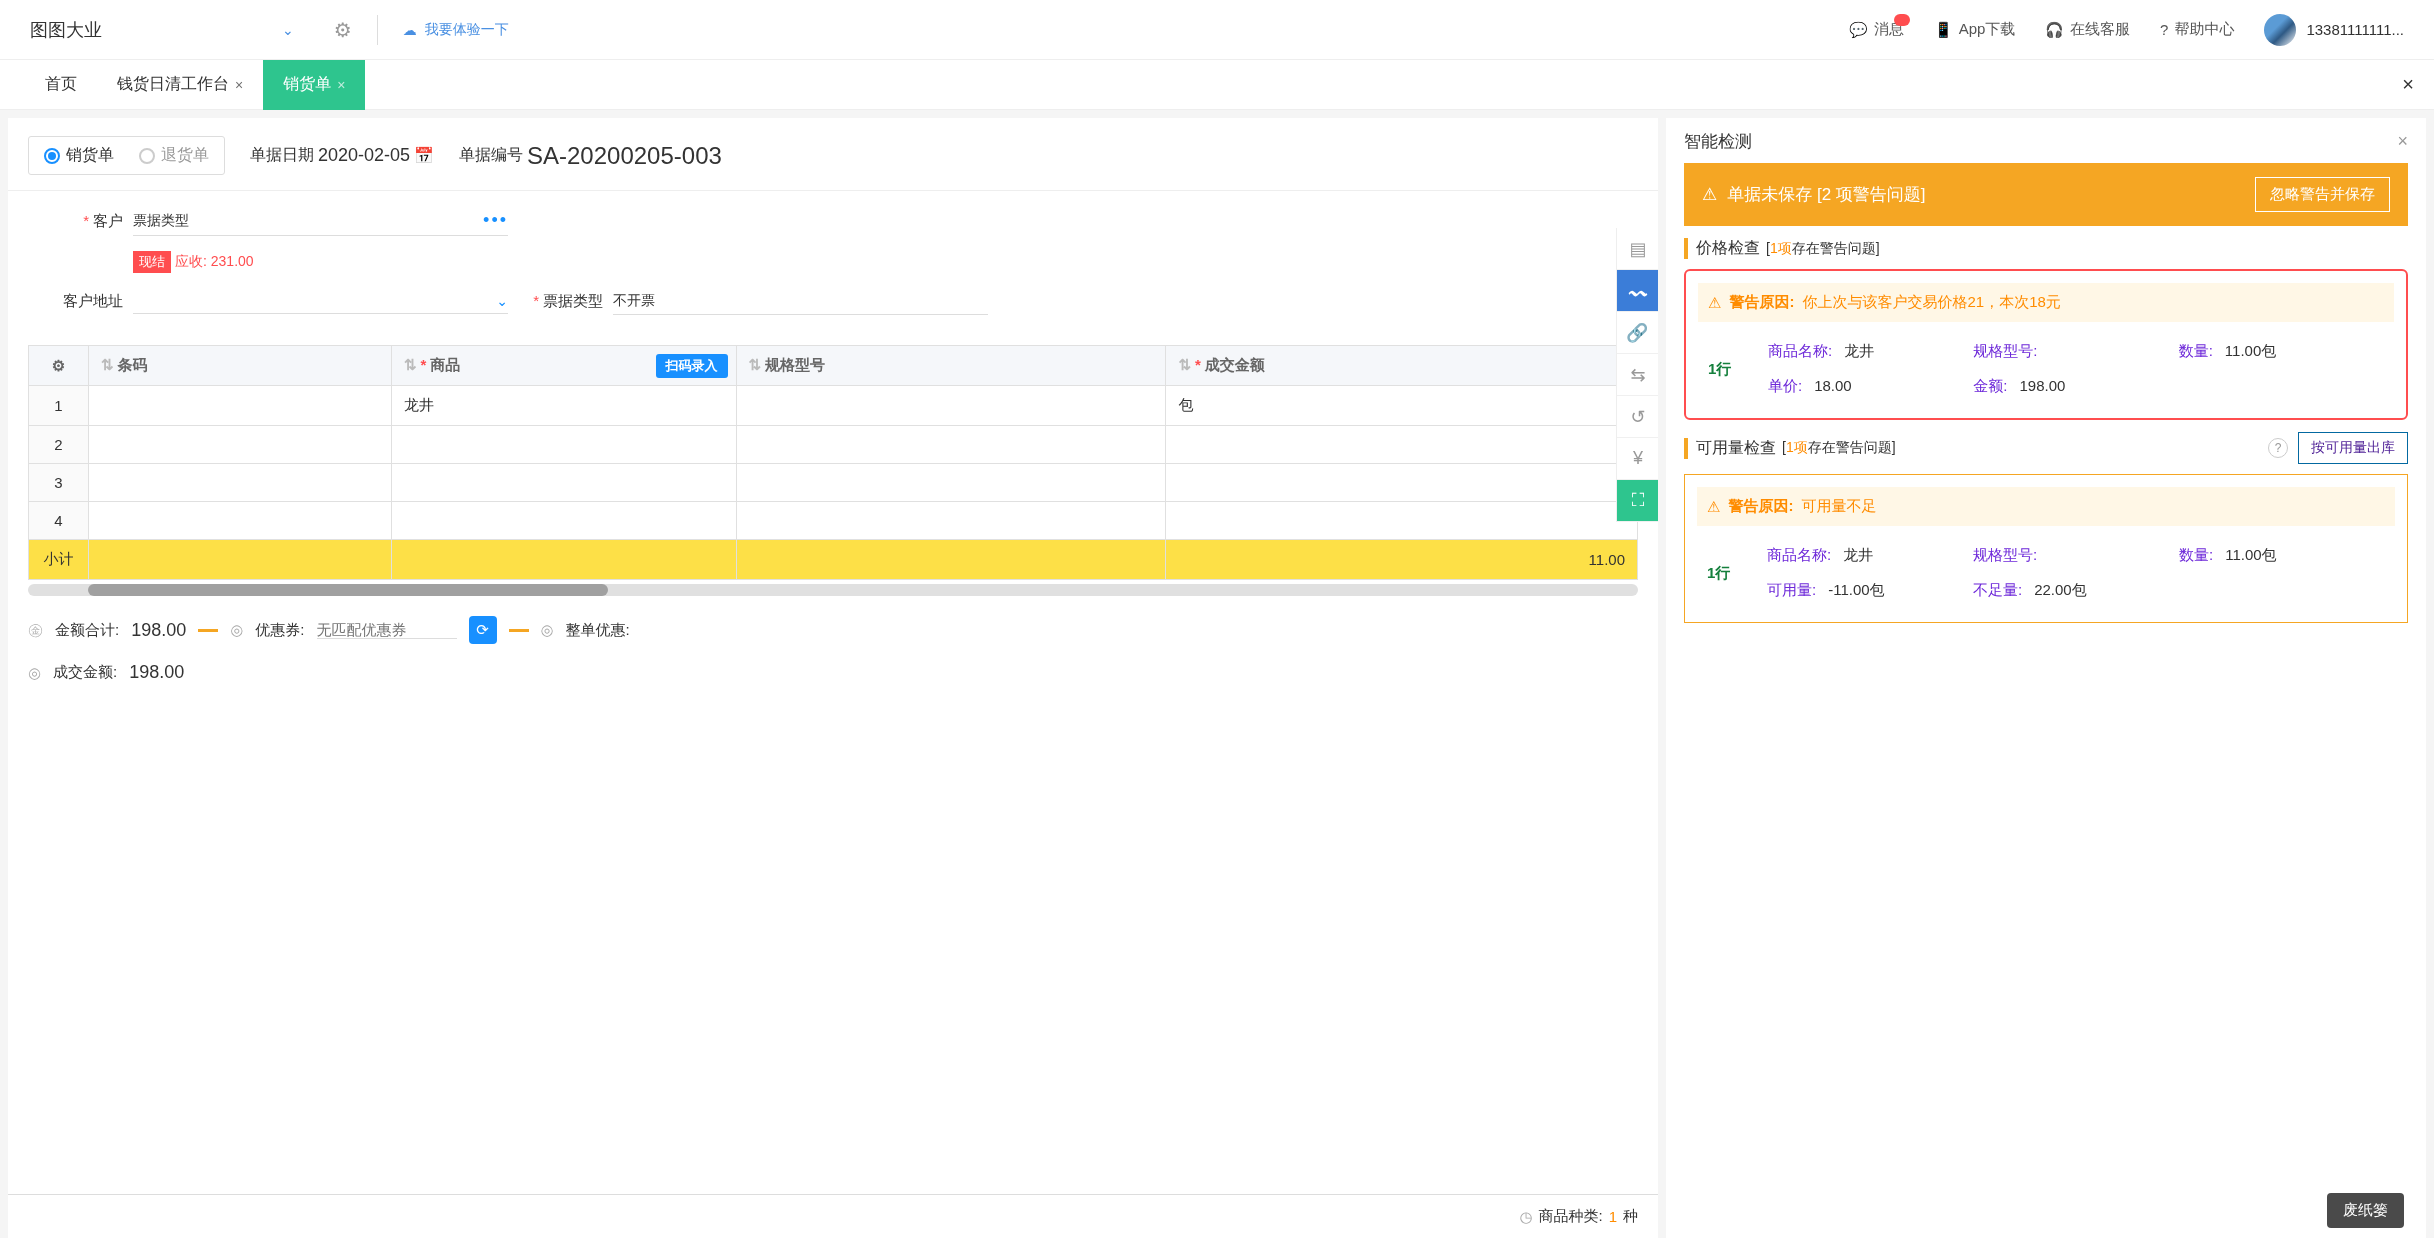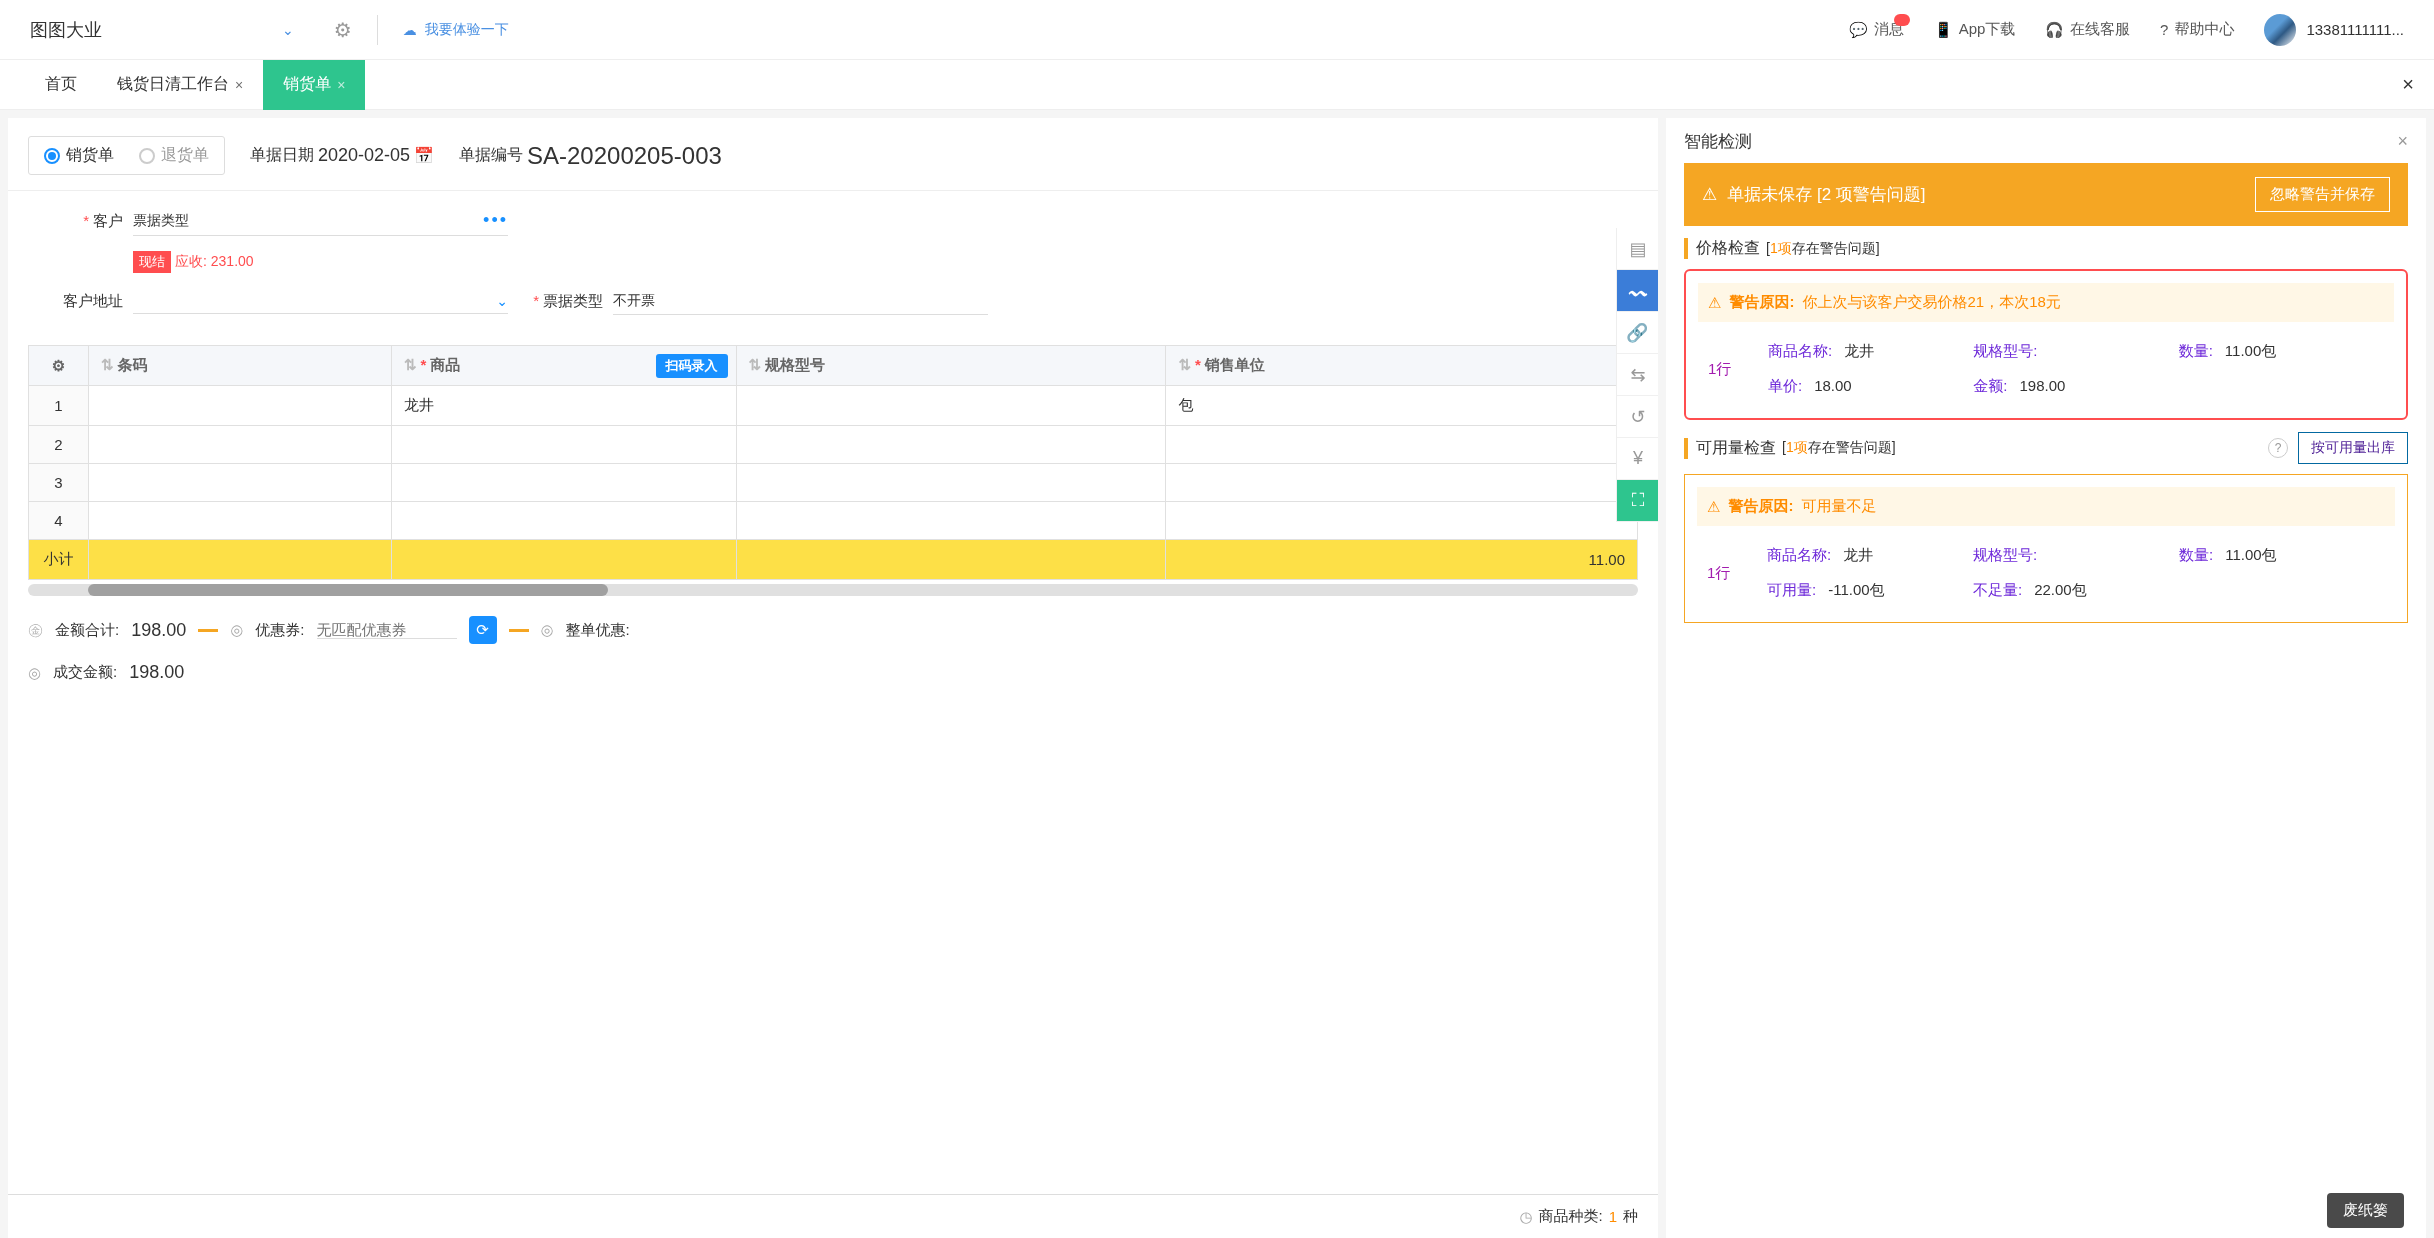--- a/index.html
+++ b/index.html
@@ -90,21 +90,21 @@
 .warn-banner { background: #f5a623; color: #fff; padding: 14px 18px; display: flex; align-items: center; justify-content: space-between; margin-bottom: 12px; }
 .warn-banner-left { display: flex; align-items: center; gap: 10px; font-size: 17px; }
 .ignore-btn { background: transparent; border: 1px solid #fff; color: #fff; padding: 7px 14px; cursor: pointer; font-size: 15px; }
 .check-section { border: 1px solid #f5a623; padding: 12px; margin-bottom: 12px; }
 .check-section.red-border { border: 2px solid #ff4d4f; border-radius: 6px; }
 .section-header { display: flex; align-items: center; gap: 6px; margin-bottom: 10px; font-size: 16px; border-left: 4px solid #f5a623; padding-left: 8px; }
 .section-header .count-text { font-size: 14px; }
 .section-header .orange { color: #ff8c00; }
 .warn-reason { background: #fff7e6; padding: 10px; color: #ff8c00; display: flex; align-items: center; gap: 8px; font-size: 15px; margin-bottom: 10px; }
 .item-detail { display: flex; padding: 10px; gap: 20px; font-size: 15px; }
-.item-row-label { width: 40px; color: #a21caf; display: flex; align-items: center; }
+.item-row-label { width: 40px; color: #15803d; display: flex; align-items: center; font-weight: bold; }
 .detail-grid { flex: 1; display: grid; grid-template-columns: 1fr 1fr 1fr; row-gap: 16px; }
 .detail-cell .dlabel { color: #6d28d9; margin-right: 12px; }
 .avail-header { display: flex; align-items: center; justify-content: space-between; margin-bottom: 10px; }
 .avail-header-left { display: flex; align-items: center; gap: 6px; border-left: 4px solid #f5a623; padding-left: 8px; font-size: 16px; }
 .help-circle { width: 20px; height: 20px; border: 1px solid #ccc; border-radius: 50%; display: inline-flex; align-items: center; justify-content: center; color: #999; font-size: 12px; margin-left: auto; margin-right: 10px; cursor: pointer; }
 .avail-btn { border: 1px solid #0369a1; color: #4c1d95; background: #fff; padding: 6px 12px; cursor: pointer; font-size: 14px; }
 
 
 .trash-btn { position: fixed; bottom: 10px; right: 30px; background: #4a4a4a; color: #fff; padding: 8px 16px; border-radius: 4px; font-size: 15px; cursor: pointer; }
 </style>
@@ -220,21 +220,21 @@
     <div class="table-wrap">
       <table>
         <thead>
           <tr>
             <th class="col-gear">⚙</th>
             <th><span class="sort">⇅</span><span>条码</span></th>
             <th><span class="sort">⇅</span><span class="req">*</span><span>商品</span>
               <span class="scan-btn">扫码录入</span>
             </th>
             <th><span class="sort">⇅</span><span>规格型号</span></th>
-            <th><span class="sort">⇅</span><span class="req">*</span><span>销售单位</span></th>
+            <th><span class="sort">⇅</span><span class="req">*</span><span>成交金额</span></th>
           </tr>
         </thead>
         <tbody>
           <tr>
               <td class="col-row">1</td>
               <td></td>
               <td>龙井</td>
               <td></td>
               <td>包</td>
             </tr>

